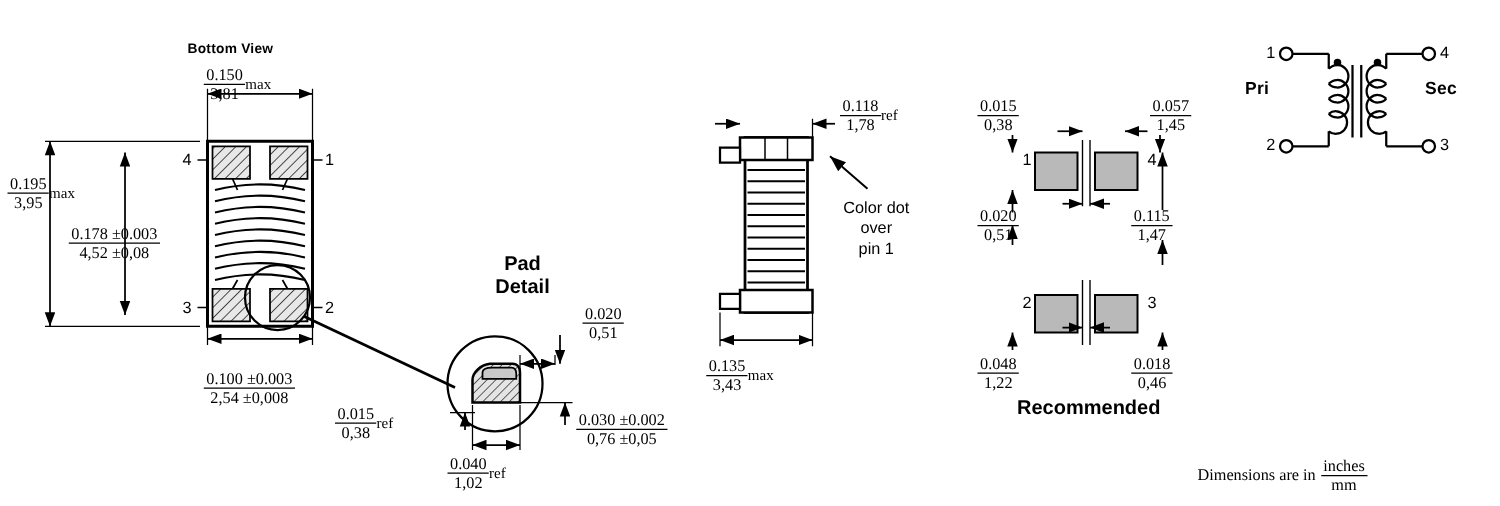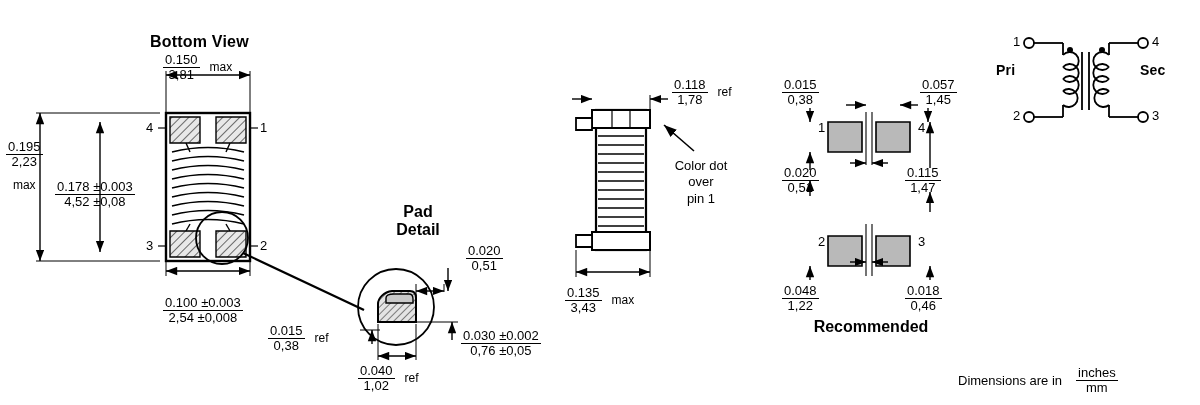--- a/index.html
+++ b/index.html
@@ -1,24 +1,24 @@
 <!DOCTYPE html>
 <html><head>
 <meta charset="utf-8">
 <style>
   html,body{margin:0;padding:0;background:#ffffff;}
   body{width:1200px;height:405px;position:relative;overflow:hidden;
        font-family:"Liberation Sans", sans-serif;color:#000;}
   .abs{position:absolute;}
-  .ttl{font-weight:bold;font-size:16px;letter-spacing:0.2px;}
+  .ttl{font-weight:bold;font-size:11px;letter-spacing:0.2px;}
   .lbl{font-size:13px;}
   .frac{display:inline-block;text-align:center;line-height:1.05;}
   .frac .num{display:block;border-bottom:1.6px solid #000;padding:0 2px;}
   .frac .den{display:block;padding:0 2px;}
-  .fracrow{display:flex;align-items:center;gap:10px;}
+  .fracrow{display:flex;align-items:center;gap:0;font-family:Liberation Serif, serif;}
   .fracrow .suf{font-size:12px;}
   svg{position:absolute;left:0;top:0;}
   .pad-ttl{font-weight:bold;font-size:16px;text-align:center;line-height:1.15;}
   .ctr{text-align:center;}
 </style>
 </head>
 <body>
 
 <svg width="1200" height="405">
   <defs>
@@ -243,24 +243,24 @@
 <div class="abs ttl" style="left:150px;top:33px;">Bottom View</div>
 
 <div class="abs fracrow" style="left:163px;top:53px;">
   <span class="frac lbl">
       <span class="num">0.150</span>
       <span class="den">3,81</span>
     </span>
   <span class="suf">max</span>
 </div>
 
-<div class="abs fracrow" style="left:6px;top:140px;flex-direction:column;">
+<div class="abs fracrow" style="left:6px;top:140px;">
   <span class="frac lbl">
       <span class="num">0.195</span>
-      <span class="den">2,23</span>
+      <span class="den">3,95</span>
     </span>
   <span class="suf">max</span>
 </div>
 
 <div class="abs fracrow" style="left:55px;top:180px;">
   <span class="frac lbl">
       <span class="num">0.178 ±0.003</span>
       <span class="den">4,52 ±0,08</span>
     </span>
 </div>

